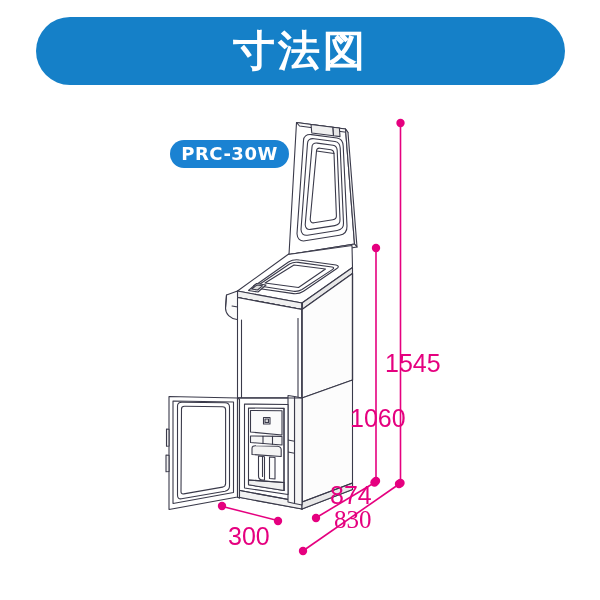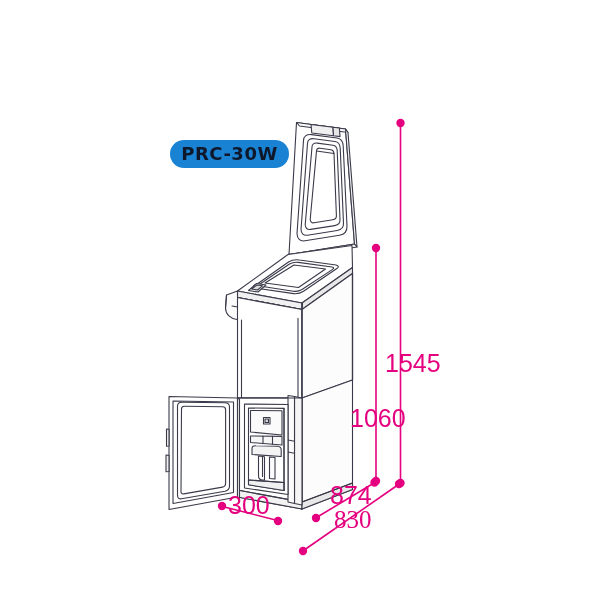--- a/index.html
+++ b/index.html
@@ -54,21 +54,21 @@
     width: 119px;
     height: 28px;
     background: #1a82d2;
     border-radius: 14px;
     display: flex;
     align-items: center;
     justify-content: center;
     box-sizing: border-box;
   }
   .model-badge-label {
-    color: #0f172a;
+    color: #ffffff;
     font-size: 18px;
     font-weight: bold;
     letter-spacing: 0.5px;
     line-height: 1;
     font-family: "DejaVu Sans", "Liberation Sans", sans-serif;
     white-space: nowrap;
     user-select: none;
   }
 
   
@@ -87,27 +87,30 @@
     font-weight: normal;
     line-height: 1;
     font-family: "Liberation Sans", sans-serif;
     white-space: nowrap;
     user-select: none;
   }
   #dim-label-1545 { left: 385px; top: 324px; margin-top: 27px; }
   #dim-label-1060 { left: 350px; top: 378px; margin-top: 28px; }
   #dim-label-575  { left: 330px; top: 483px; }
   #dim-label-830  { left: 334px; top: 507px; font-family: Liberation Serif, serif; }
-  #dim-label-300  { left: 228px; top: 493px; }
+  #dim-label-300  { left: 228px; top: 524px; }
 </style>
 </head>
 <body>
 
 <div id="page">
 
+  <div class="header-banner">
+    <span class="header-title">寸法図</span>
+  </div>
 
   <div class="model-badge">
     <span class="model-badge-label">PRC-30W</span>
   </div>
 
   <svg class="drawing-svg" viewBox="0 0 600 600">
     <g fill="none" stroke="#3a3a4a" stroke-width="1.1" stroke-linejoin="round" stroke-linecap="round">
 
       <g>
         <path d="M296.5,122.5 L345.5,129.0 L354.5,244.0 L289.0,254.5 Z" fill="#ffffff"></path>

